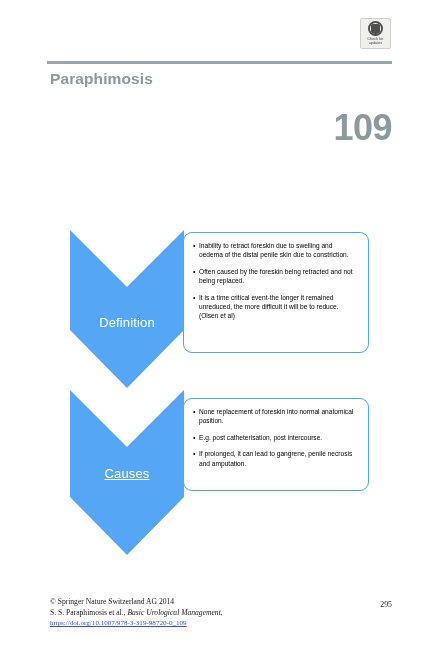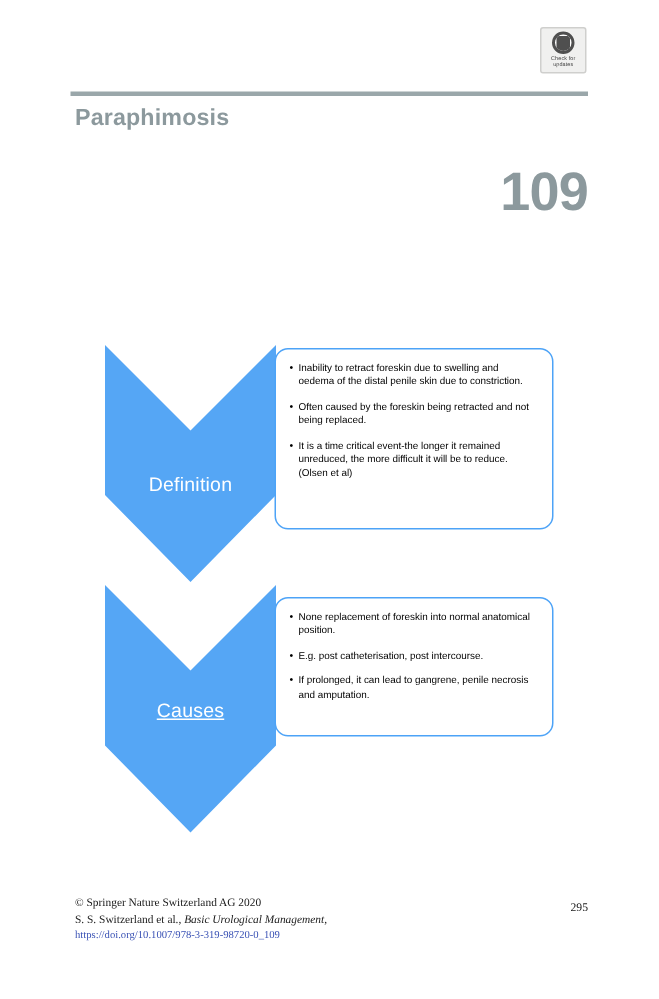--- a/index.html
+++ b/index.html
@@ -178,20 +178,21 @@
     width: 300px;
     font-family: "Liberation Serif", serif;
     font-size: 7.6px;
     line-height: 10.6px;
     color: #1a1a1a;
   }
   .footer .line2 em {
   }
   .footer .doi {
     color: #3a52b5;
+    text-decoration: underline;
     font-size: 7.1px;
   }
   .footer-page {
     position: absolute;
     right: 47px;
     top: 600px;
     font-family: "Liberation Serif", serif;
     font-size: 7.8px;
     color: #1a1a1a;
   }
@@ -245,19 +246,19 @@
       <span class="dot">•</span>
       <span class="btxt">E.g. post catheterisation, post intercourse.</span>
     </div>
     <div class="bullet">
       <span class="dot">•</span>
       <span class="btxt">If prolonged, it can lead to gangrene, penile necrosis and amputation.</span>
     </div>
   </div>
 
   <div class="footer">
-    <div class="line1">© Springer Nature Switzerland AG 2020</div>
-    <div class="line2"><span>S. S. Switzerland et al., </span><em>Basic Urological Management</em><span>,</span></div>
+    <div class="line1">© Springer Nature Switzerland AG 2014</div>
+    <div class="line2"><span>S. S. Paraphimosis et al., </span><em>Basic Urological Management</em><span>,</span></div>
     <div class="doi">https://doi.org/10.1007/978-3-319-98720-0_109</div>
   </div>
   <div class="footer-page">295</div>
 
 </div>
 
 </body></html>

